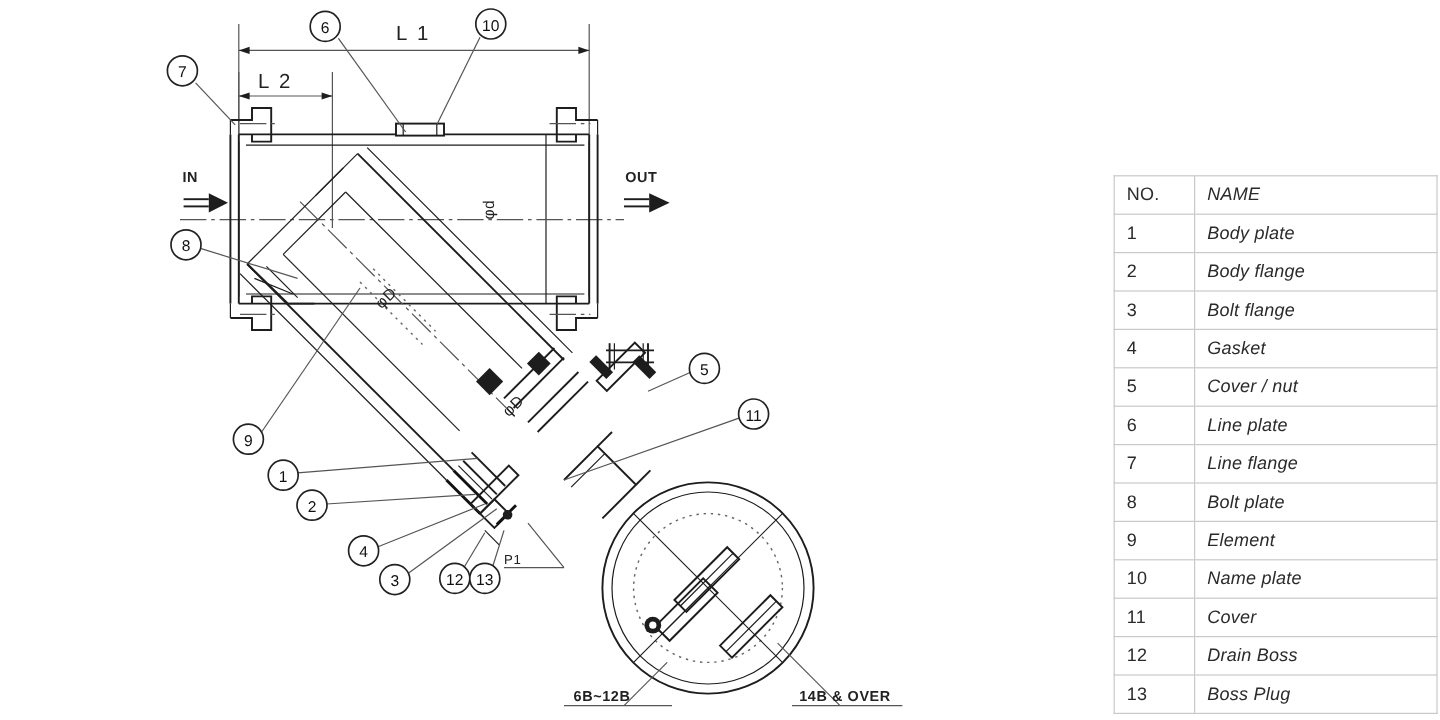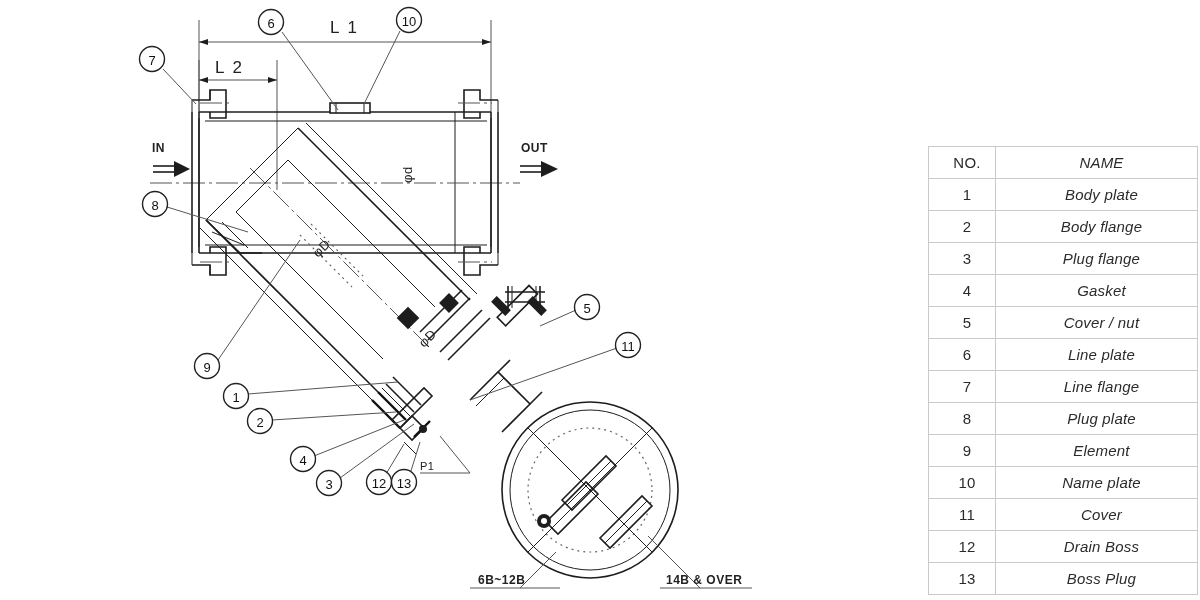--- a/index.html
+++ b/index.html
@@ -13,21 +13,21 @@
   #drawing svg{display:block;}
 
   
   #parts-list{position:absolute;left:928px;top:146px;width:270px;
               border-collapse:collapse;}
   #parts-list td,#parts-list th{
       border:1px solid #c9c9c9;
       font-size:15px;font-weight:400;
       color:#2b2b2b;
       padding:4px 0 4px 10px;
-      text-align:center;
+      text-align:left;
       height:23px;
       line-height:1.15;
       background:#ffffff;
       letter-spacing:.2px;
   }
   #parts-list th{font-weight:400;}
   #parts-list .col-no{width:56px;}
   #parts-list .col-name{width:auto;font-style:italic;}
   .lbl-sm{font-family:"Liberation Sans","DejaVu Sans",sans-serif;
        fill:#222;font-size:11px;letter-spacing:.5px;}
@@ -344,41 +344,41 @@
         <tr>
           <td class="col-no">1</td>
           <td class="col-name">Body plate</td>
         </tr>
         <tr>
           <td class="col-no">2</td>
           <td class="col-name">Body flange</td>
         </tr>
         <tr>
           <td class="col-no">3</td>
-          <td class="col-name">Plug flange</td>
+          <td class="col-name">Bolt flange</td>
         </tr>
         <tr>
           <td class="col-no">4</td>
           <td class="col-name">Gasket</td>
         </tr>
         <tr>
           <td class="col-no">5</td>
           <td class="col-name">Cover / nut</td>
         </tr>
         <tr>
           <td class="col-no">6</td>
           <td class="col-name">Line plate</td>
         </tr>
         <tr>
           <td class="col-no">7</td>
           <td class="col-name">Line flange</td>
         </tr>
         <tr>
           <td class="col-no">8</td>
-          <td class="col-name">Plug plate</td>
+          <td class="col-name">Bolt plate</td>
         </tr>
         <tr>
           <td class="col-no">9</td>
           <td class="col-name">Element</td>
         </tr>
         <tr>
           <td class="col-no">10</td>
           <td class="col-name">Name plate</td>
         </tr>
         <tr>

